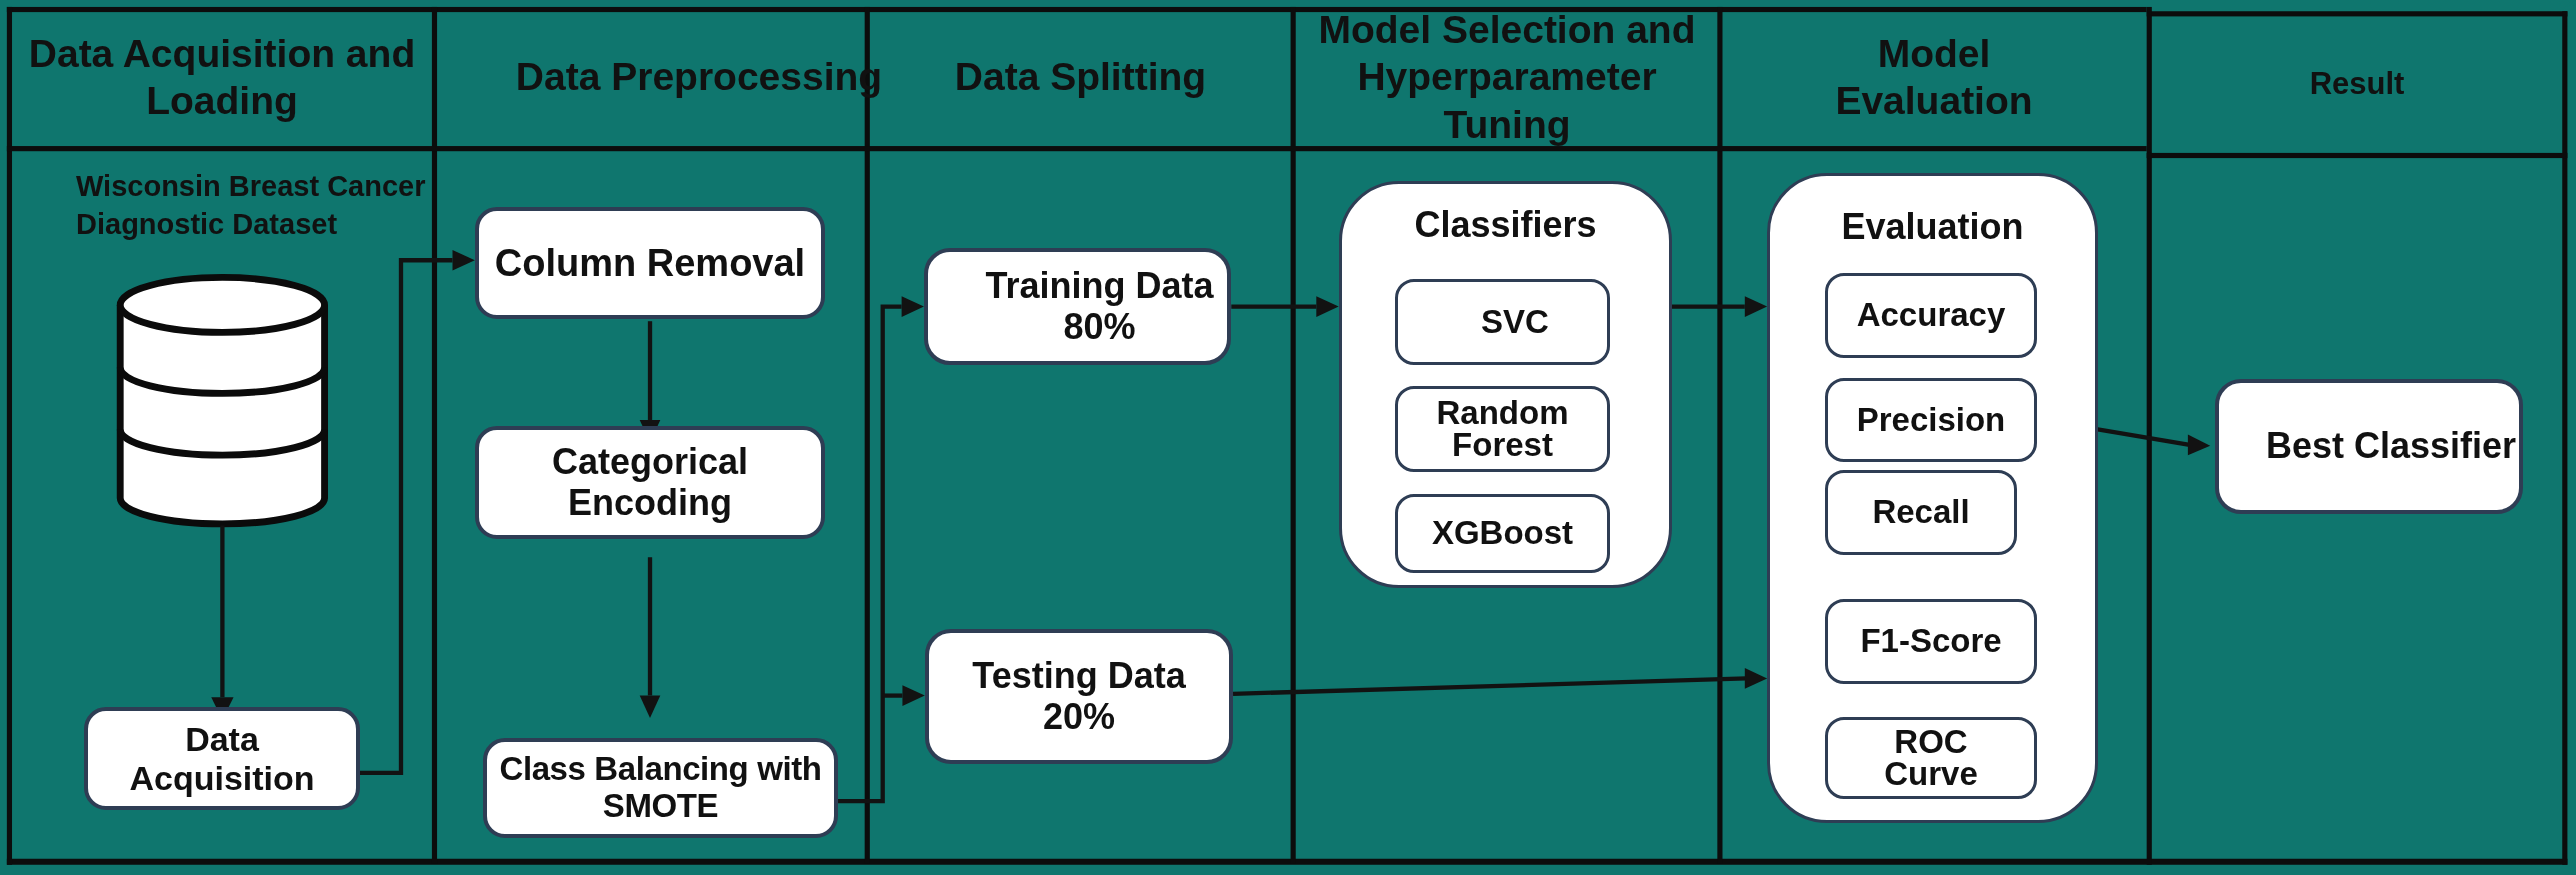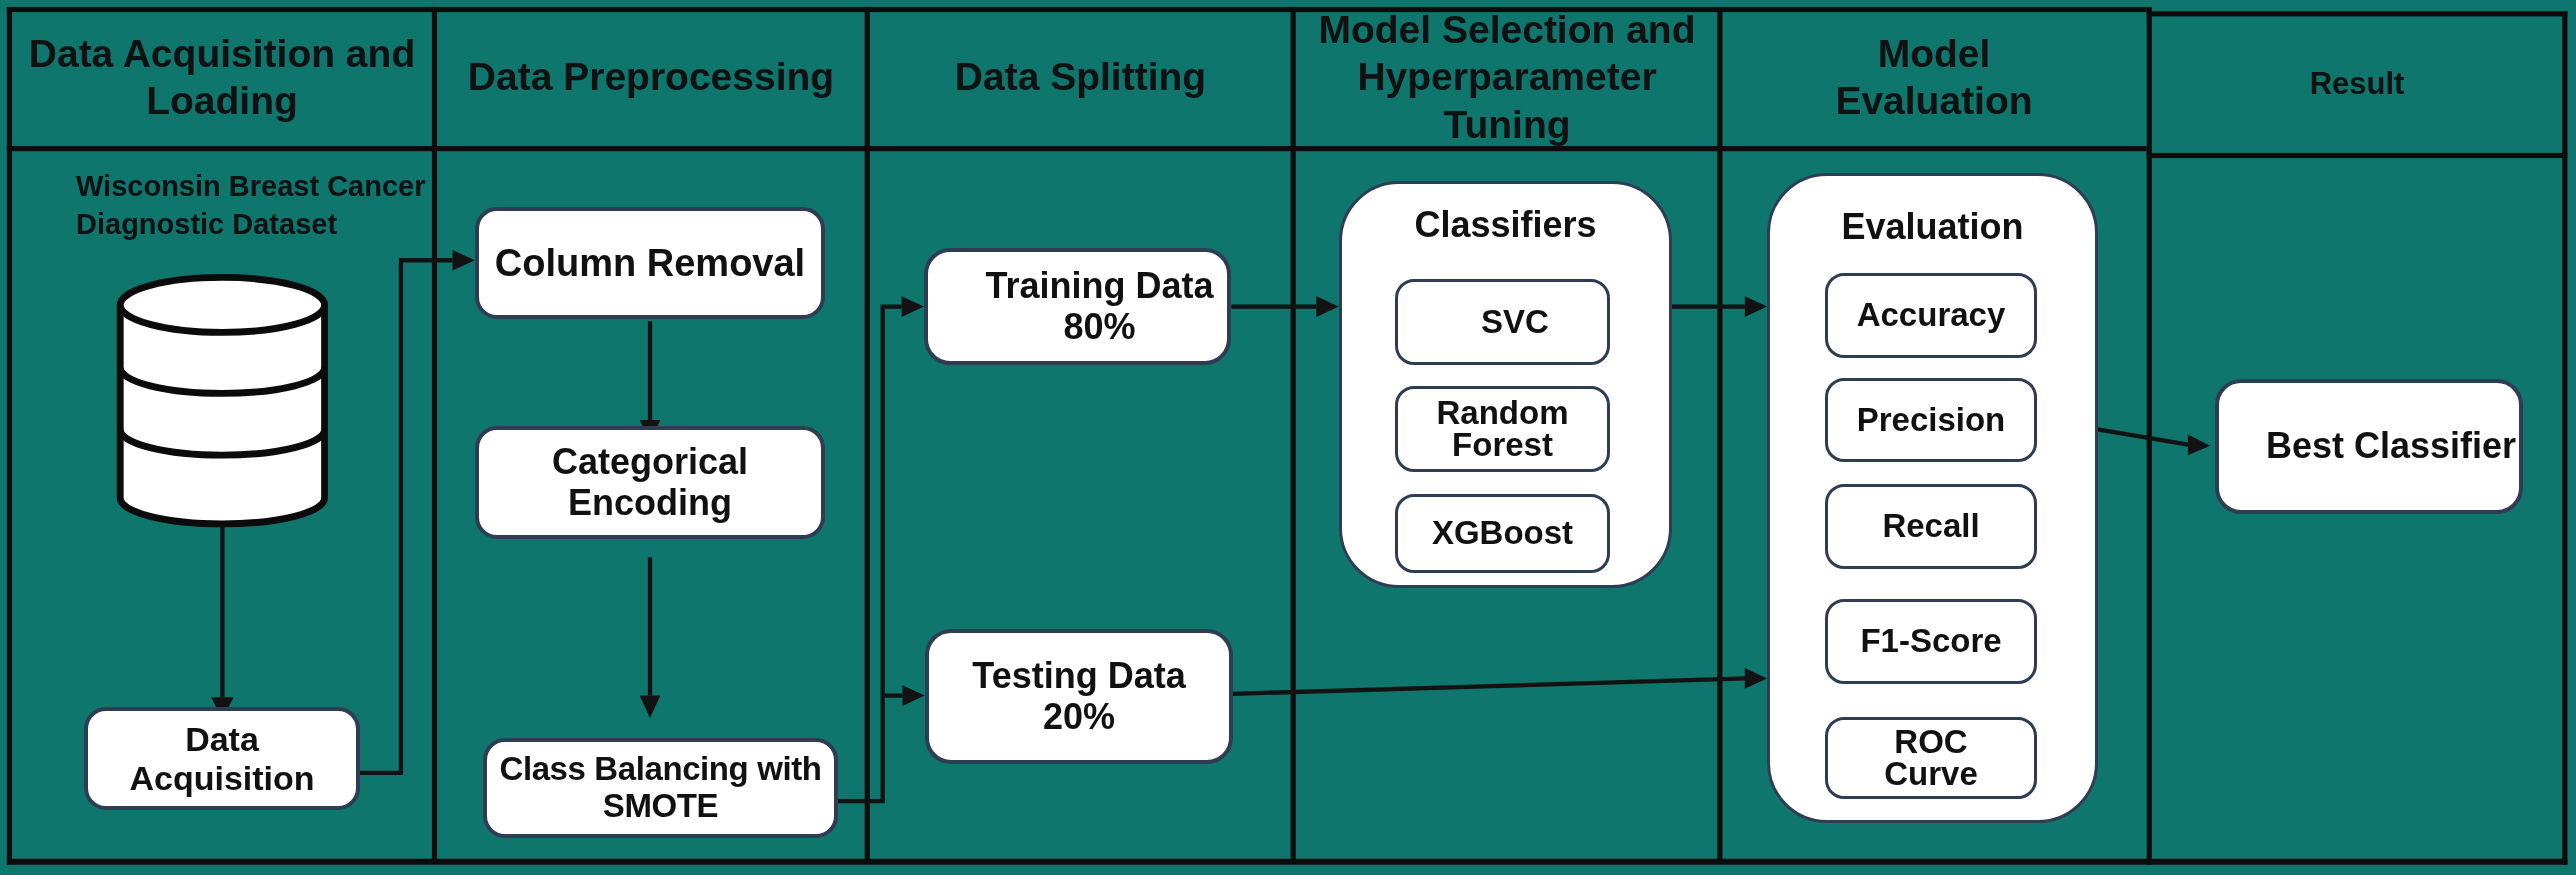--- a/index.html
+++ b/index.html
@@ -88,21 +88,21 @@
       <polygon points="1051,798 1051,822 1077,810"></polygon>
       <polygon points="1533,345 1533,369 1559,357"></polygon>
       <polygon points="2032,345 2032,369 2058,357"></polygon>
       <polygon points="2032,778 2032,802 2058,790"></polygon>
       <polygon points="2548,506 2548,530 2574,519"></polygon>
     </g>
   </svg>
 
   <div class="hdr" style="left:12px;width:420px;">Data Acquisition and
 Loading</div>
-  <div class="hdr" style="left:437px;width:428px;">Data Preprocessing</div>
+  <div class="hdr" style="left:437px;width:428px;padding-left:48px;">Data Preprocessing</div>
   <div class="hdr" style="left:870px;width:421px;">Data Splitting</div>
   <div class="hdr" style="left:1296px;width:422px;">Model Selection and
 Hyperparameter Tuning</div>
   <div class="hdr" style="left:1722px;width:424px;">Model
 Evaluation</div>
   <div class="hdr small" style="left:2152px;width:410px;top:15.5px;">Result</div>
 
   <div class="dataset-label">Wisconsin Breast Cancer
 Diagnostic Dataset</div>
   <div class="node" style="left:475px;top:207px;width:350px;height:112px;font-size:38px;">Column Removal</div>
@@ -122,21 +122,21 @@
   <div class="group-title" style="left:1339px;top:204px;width:333px;">Classifiers</div>
   <div class="inner" style="left:1395px;top:279px;width:215px;height:86px;padding-left:25px;">SVC</div>
   <div class="inner" style="left:1395px;top:386px;width:215px;height:86px;">Random
 Forest</div>
   <div class="inner" style="left:1395px;top:494px;width:215px;height:79px;">XGBoost</div>
 
   <div class="group" style="left:1767px;top:173px;width:331px;height:650px;"></div>
   <div class="group-title" style="left:1767px;top:206px;width:331px;">Evaluation</div>
   <div class="inner" style="left:1825px;top:273px;width:212px;height:85px;">Accuracy</div>
   <div class="inner" style="left:1825px;top:378px;width:212px;height:84px;">Precision</div>
-  <div class="inner" style="left:1825px;top:484px;width:212px;height:85px;">Recall</div>
+  <div class="inner" style="left:1825px;top:470px;width:192px;height:85px;">Recall</div>
   <div class="inner" style="left:1825px;top:599px;width:212px;height:85px;">F1-Score</div>
   <div class="inner" style="left:1825px;top:708px;width:212px;height:82px;margin-top:9px;">ROC
 Curve</div>
 
   <div class="node" style="left:2215px;top:379px;width:308px;height:135px;border-radius:26px;font-size:36px;padding-left:44px;">Best Classifier</div>
 
 </div>
 
 
 </body></html>

